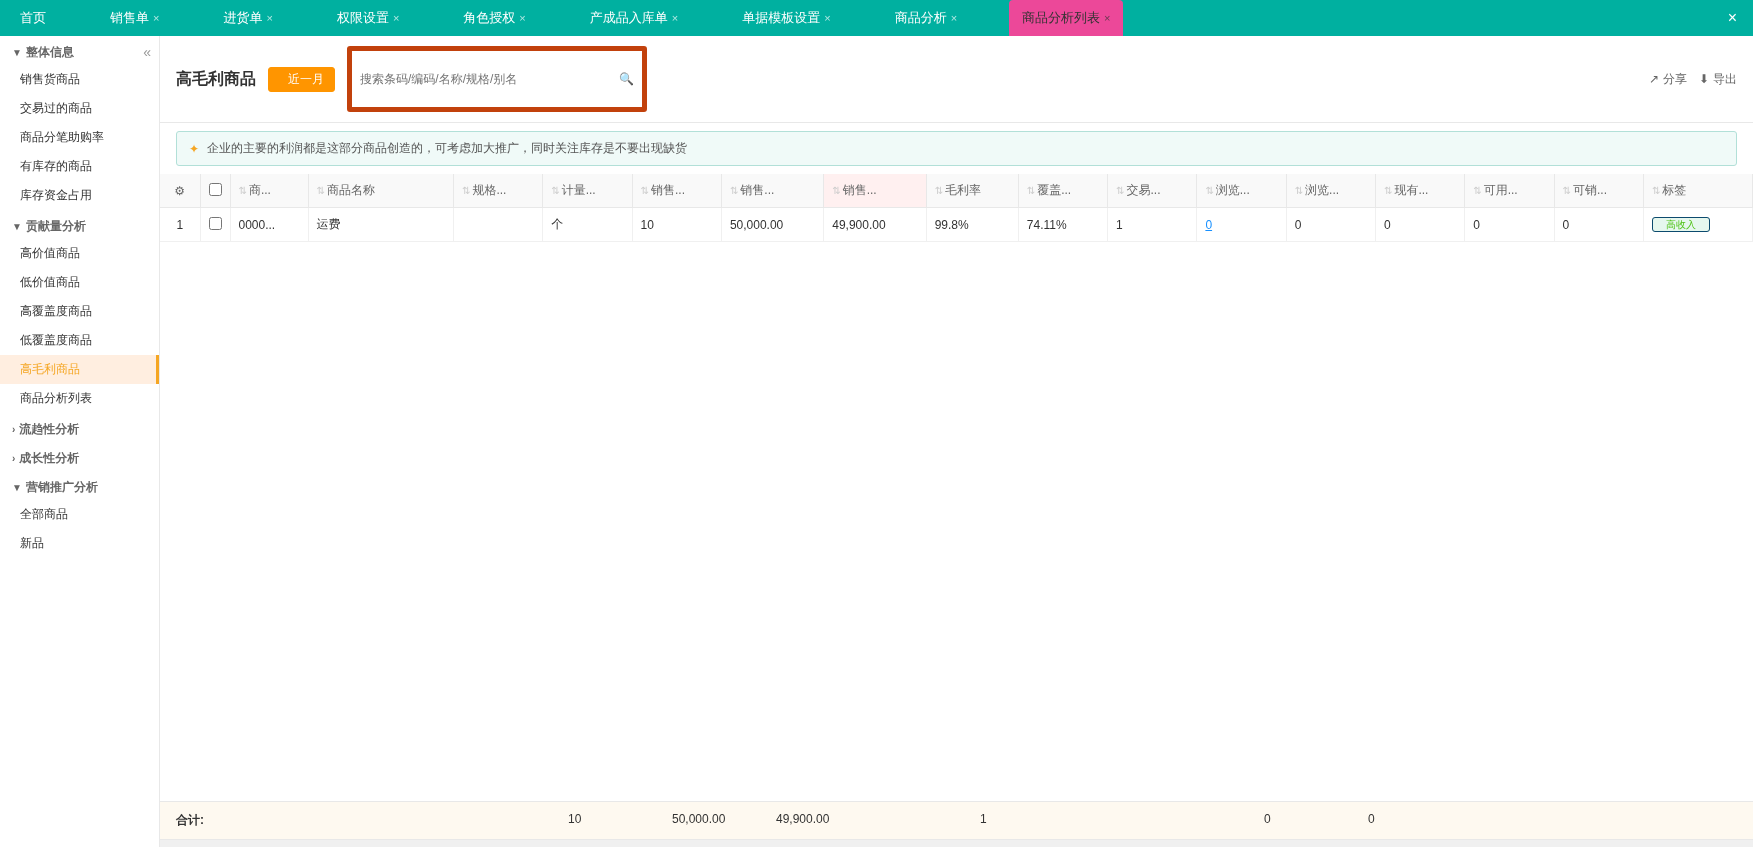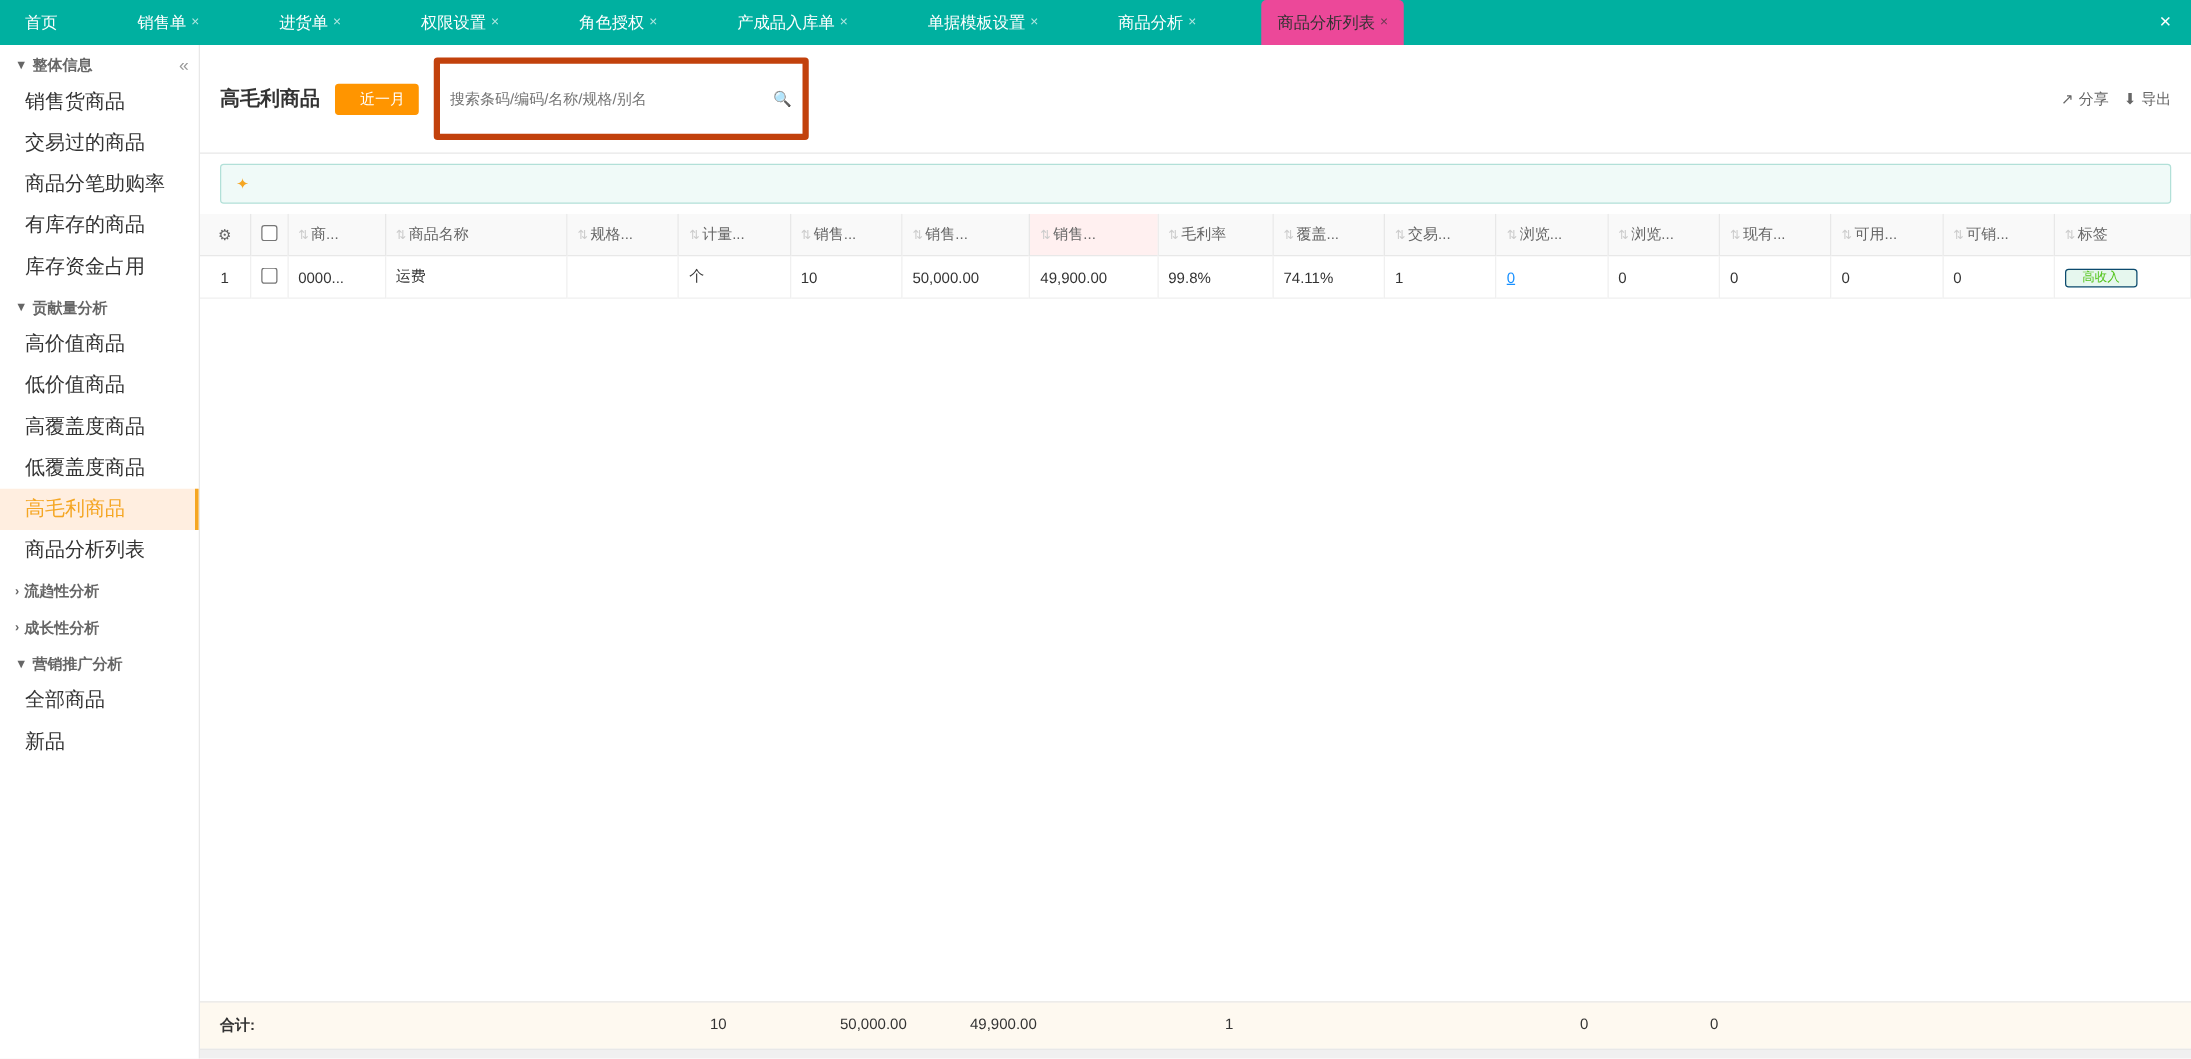--- a/index.html
+++ b/index.html
@@ -75,21 +75,21 @@
       font-size: 12px;
       color: #666;
       font-weight: bold;
       cursor: pointer;
     }
     .sidebar-group-title .arrow { margin-right: 4px; font-size: 10px; }
     .sidebar-item {
       padding: 6px 16px 6px 20px;
       cursor: pointer;
       color: #333;
-      font-size: 16px;
+      font-size: 12px;
       white-space: nowrap;
       overflow: hidden;
       text-overflow: ellipsis;
     }
     .sidebar-item.active {
       background: #ffeee0;
       color: #f5a623;
       border-right: 3px solid #f5a623;
     }
 
@@ -353,20 +353,21 @@
         </div>
         <div class="action-btn">
           <span>⬇</span>
           <span>导出</span>
         </div>
       </div>
     </div>
 
     <div class="info-banner">
       <span class="info-icon">✦</span>
+      <span>企业的主要的利润都是这部分商品创造的，可考虑加大推广，同时关注库存是不要出现缺货</span>
     </div>
 
     <div class="table-container">
       <table>
         <thead>
           <tr>
             <th style="width:36px;text-align:center;">⚙</th>
             <th class="checkbox-col">
               <input type="checkbox" style="">
             </th>

